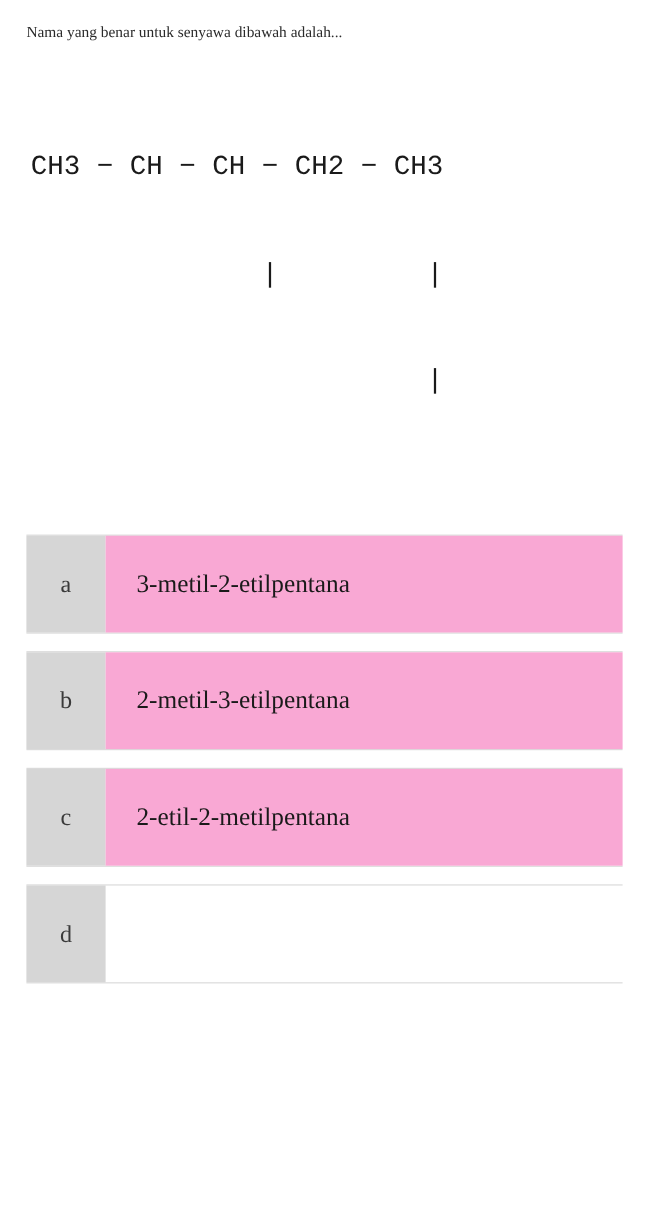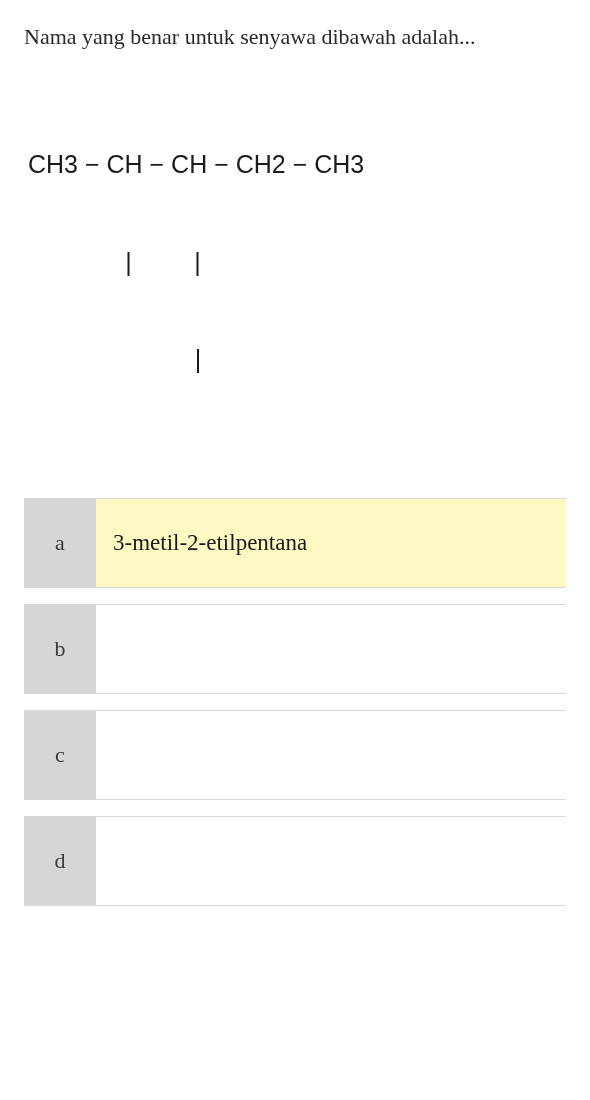--- a/index.html
+++ b/index.html
@@ -8,27 +8,27 @@
       box-sizing: border-box;
     }
     body {
       font-family: Georgia, 'Times New Roman', serif;
       background: #ffffff;
       width: 590px;
       padding: 20px 24px;
       color: #2a2a2a;
     }
     .question-text {
-      font-size: 22px;
+      font-size: 14px;
       line-height: 1.5;
       margin-bottom: 30px;
       color: #2a2a2a;
     }
     .chemical-structure {
-      font-family: Liberation Sans, sans-serif;
+      font-family: Liberation Mono, monospace;
       font-size: 25px;
       margin-bottom: 90px;
       padding-left: 4px;
       line-height: 1.3;
       white-space: pre;
       color: #1a1a1a;
     }
     .options-container {
       display: flex;
       flex-direction: column;
@@ -48,45 +48,47 @@
       align-items: center;
       justify-content: center;
       font-size: 22px;
       color: #3a3a3a;
       flex-shrink: 0;
     }
     .option-text {
       flex: 1;
       display: flex;
       align-items: center;
-      padding-left: 17px;
+      padding-left: 28px;
       font-size: 23px;
       color: #1a1a1a;
-      background: #fef9c3;
+      background: #f9a8d4;
     }
   </style>
 </head>
 <body>
 
 <div class="question-text">Nama yang benar untuk senyawa dibawah adalah...</div>
 
 <div class="chemical-structure">
   <div>CH3 − CH − CH − CH2 − CH3</div>
   <div>              |         |</div>
   <div>                        |</div>
 </div>
 
 <div class="options-container">
   <div class="option-row">
     <div class="option-label">a</div>
     <div class="option-text">3-metil-2-etilpentana</div>
   </div>
   <div class="option-row">
     <div class="option-label">b</div>
+    <div class="option-text">2-metil-3-etilpentana</div>
   </div>
   <div class="option-row">
     <div class="option-label">c</div>
+    <div class="option-text">2-etil-2-metilpentana</div>
   </div>
   <div class="option-row">
     <div class="option-label">d</div>
   </div>
 
 </div>
 
 </body></html>

